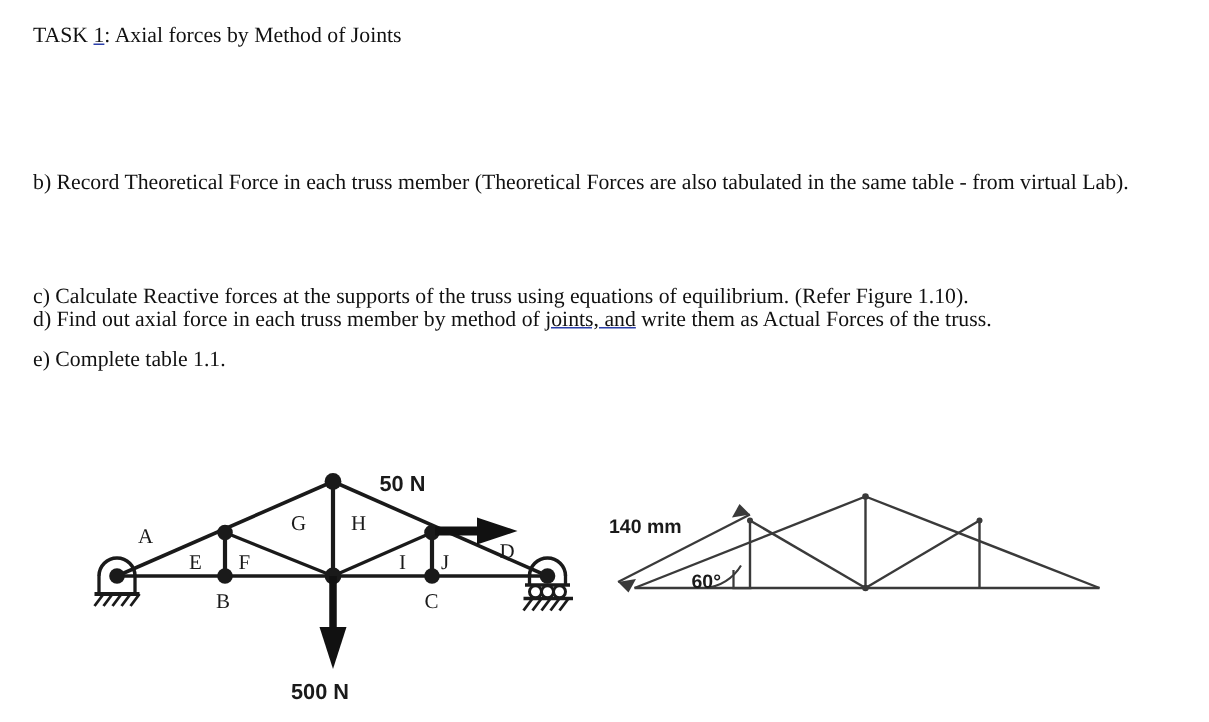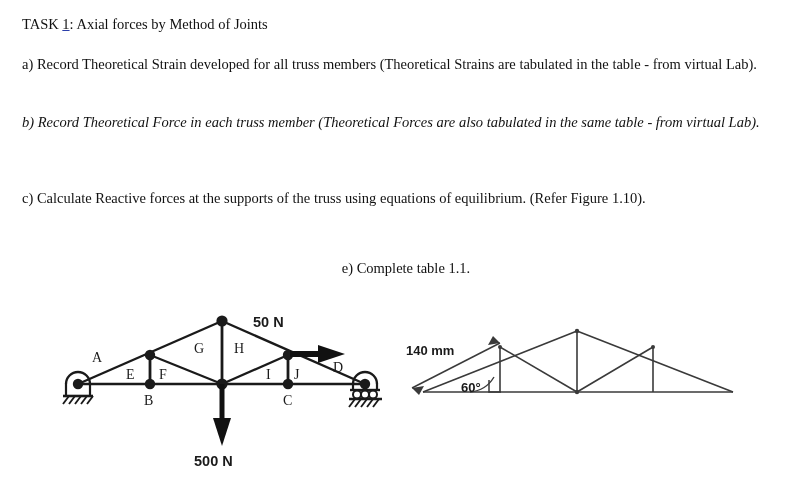--- a/index.html
+++ b/index.html
@@ -39,24 +39,24 @@
     top: 14px;
     width: 760px;
   }
   .task-underline {
     text-decoration: underline;
     text-decoration-color: #2b3faa;
     color: #111111;
   }
 
   .para-a { left: 22px; top: 54px; width: 768px; }
-  .para-b { left: 22px; top: 112px; width: 768px; font-style: italic; }
+  .para-b { left: 22px; top: 112px; width: 768px; }
   .para-c { left: 22px; top: 171px; width: 768px; margin-top: 17px; }
   .para-d { left: 22px; top: 203px; width: 768px; }
-  .para-e { left: 22px; top: 258px; width: 768px; text-align: center; }
+  .para-e { left: 22px; top: 230px; width: 768px; }
   .para-f { left: 22px; top: 288px; width: 768px; }
 
   .ul-blue {
     text-decoration: underline;
     text-decoration-color: #2b3faa;
   }
 
   
   #figure-area {
     position: absolute;
@@ -93,26 +93,26 @@
     fill: #1a1a1a;
   }
 </style>
 </head>
 <body>
 
 <div id="page">
 
   <div class="txt-block task-heading"><span>TASK </span><span class="task-underline">1</span><span>: Axial forces by Method of Joints</span></div>
 
-  <div class="txt-block para-a">a) Record Theoretical Strain developed for all truss members (Theoretical Strains are tabulated in the table - from virtual Lab).</div>
 
   <div class="txt-block para-b">b) Record Theoretical Force in each truss member (Theoretical Forces are also tabulated in the same table - from virtual Lab).</div>
 
   <div class="txt-block para-c">c) Calculate Reactive forces at the supports of the truss using equations of equilibrium. (Refer Figure 1.10).</div>
 
+  <div class="txt-block para-d"><span>d) Find out axial force in each truss member by method of </span><span class="ul-blue">joints, and</span><span> write them as Actual Forces of the truss.</span></div>
 
   <div class="txt-block para-e">e) Complete table 1.1.</div>
 
 
   <div id="figure-area">
     <svg width="806" height="181" viewBox="0 0 806 181" xmlns="http://www.w3.org/2000/svg">
 
       <g>
 
         <line x1="78" y1="84" x2="365" y2="84" stroke="#1a1a1a" stroke-width="2.4"></line>

